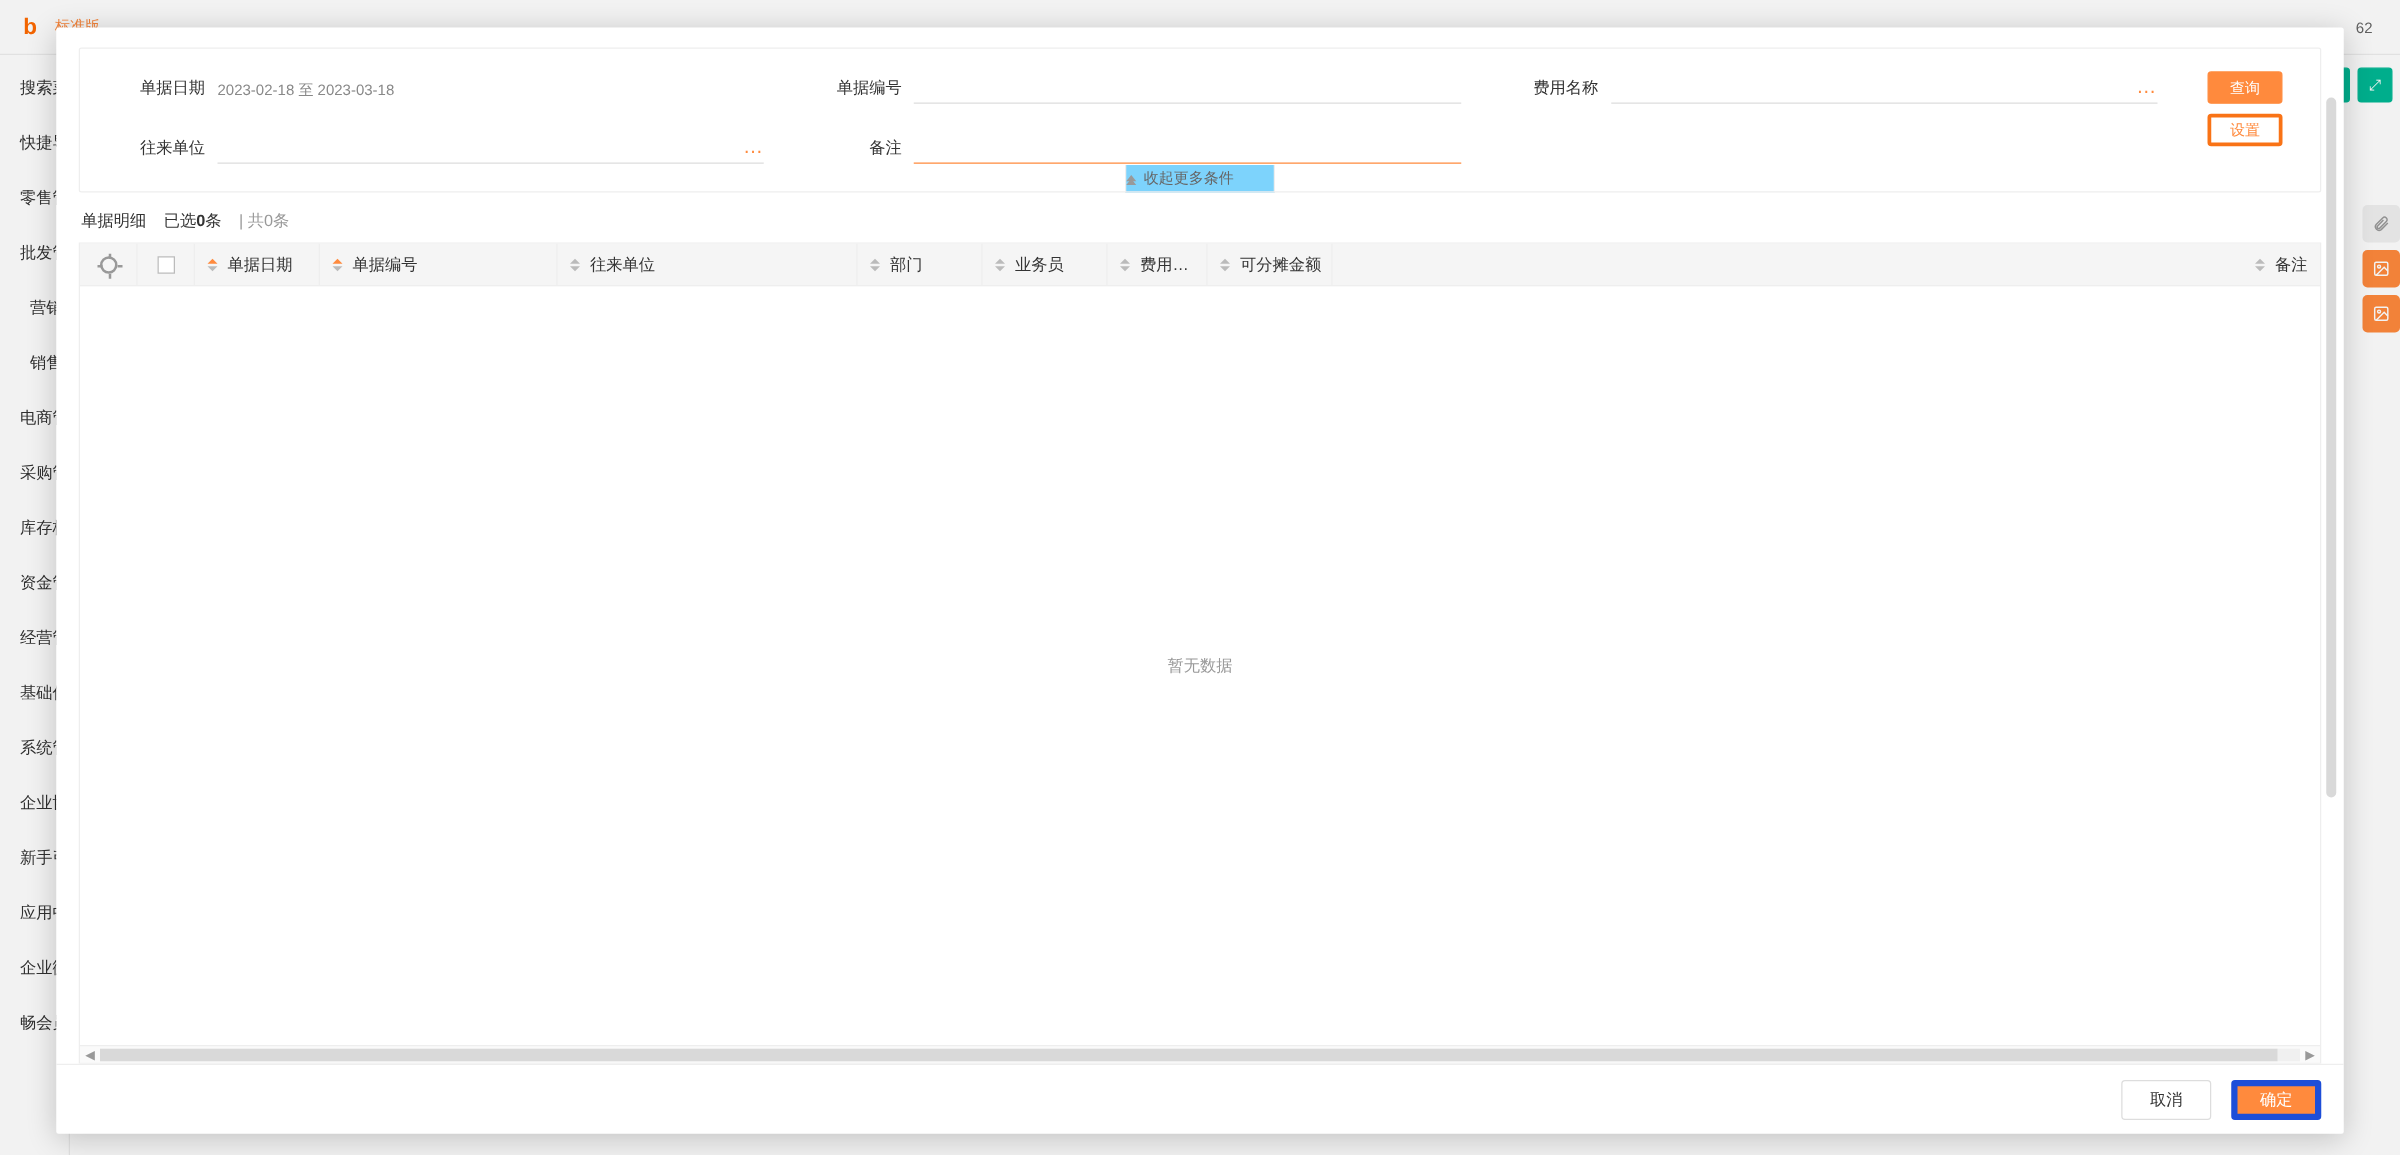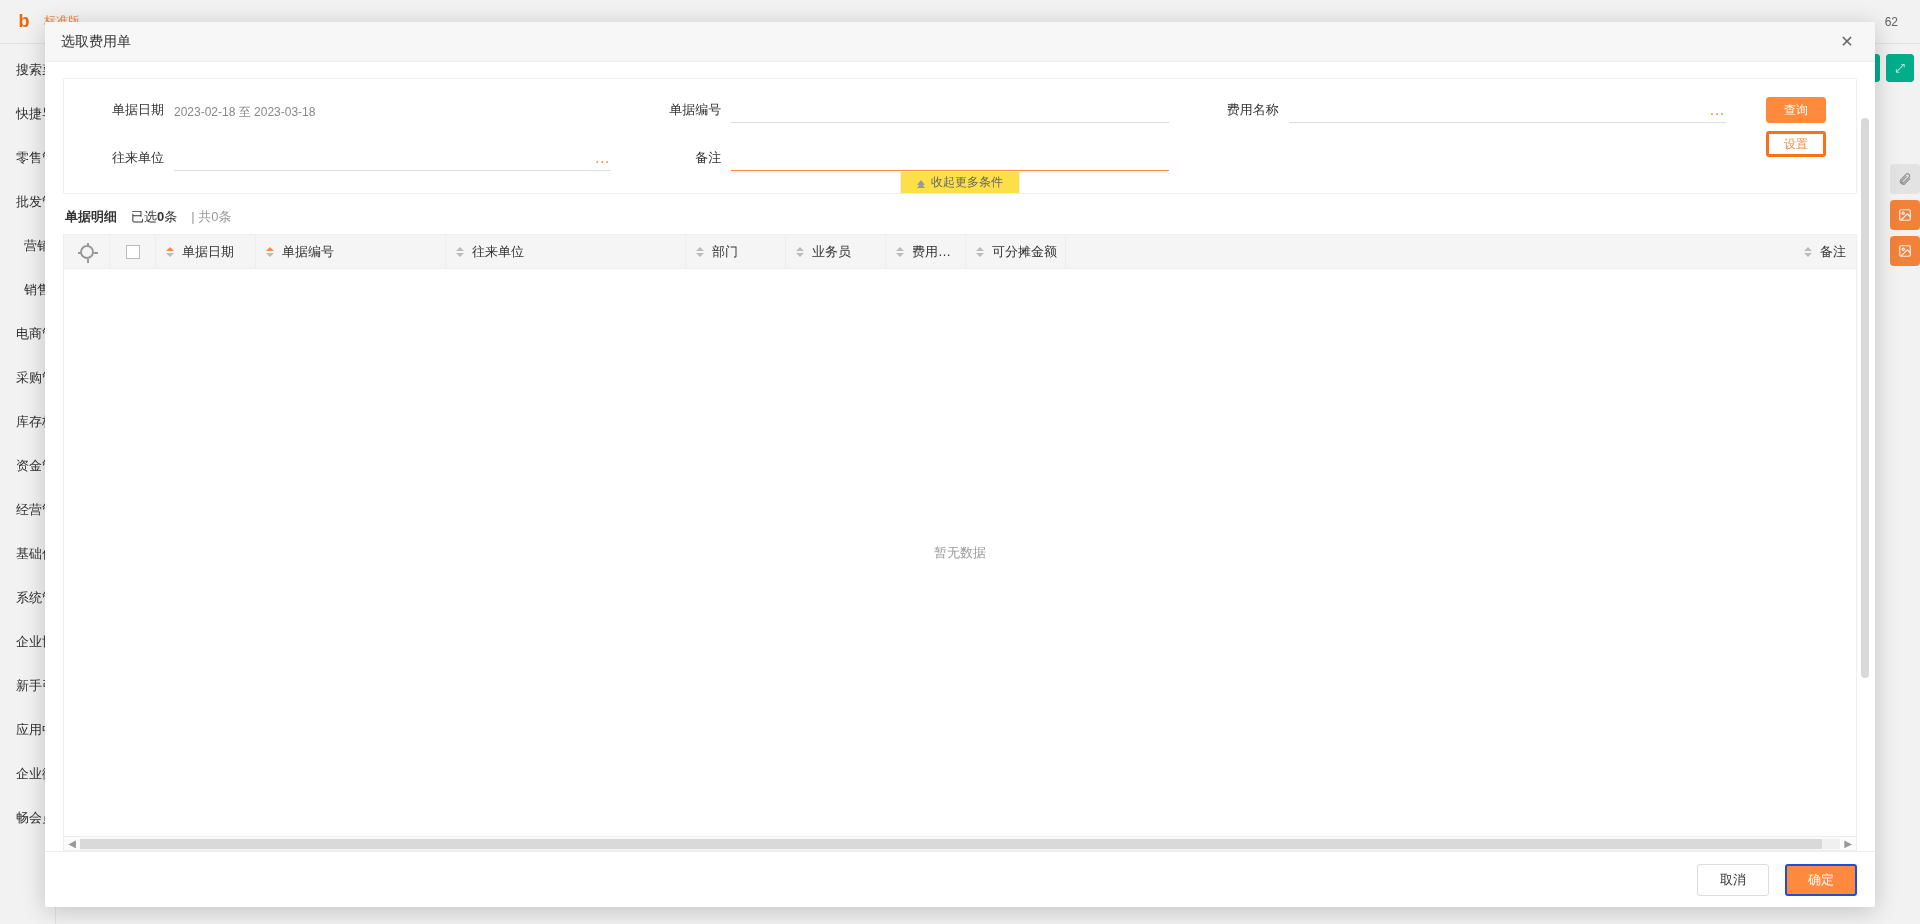--- a/index.html
+++ b/index.html
@@ -126,40 +126,40 @@
     .btn-col { display: flex; flex-direction: column; gap: 8px; align-items:flex-start; }
     .btn {
       min-width: 60px; height: 26px; border-radius: 3px; font-size: 12px;
       display: inline-flex; align-items: center; justify-content: center; cursor: pointer;
       padding: 0 14px;
     }
     .btn.primary { background: #ff8a3d; color: #fff; border: 1px solid #ff8a3d; }
     .btn.outline { background: #fff; color: #ff8a3d; border: 3px solid #f97316; }
 
     .collapse-tab {
-      margin: 0 auto; width: 120px; height: 22px; background: #fde047;
+      margin: 0 auto; width: 120px; height: 22px; background: #7dd3fc;
       border: 1px solid #eee; border-top: none;
-      display: flex; align-items: center; justify-content: center; gap: 6px;
+      display: flex; align-items: center; justify-content: flex-start; gap: 6px;
       font-size: 12px; color: #666; cursor: pointer; position: relative; top: 1px;
     }
     .chev-up {
       width: 0; height: 0; border-left: 4px solid transparent; border-right: 4px solid transparent;
       border-bottom: 5px solid #999; position: relative;
     }
     .chev-up::after{
       content:""; position:absolute; left:-4px; top:3px;
       border-left:4px solid transparent; border-right:4px solid transparent;
       border-bottom:5px solid #999;
     }
 
     .list-head {
       display: flex; align-items: baseline; gap: 14px; margin: 14px 0 8px 2px;
       font-size: 13px;
     }
-    .list-head .title { font-weight: 700; text-align: center; }
+    .list-head .title { font-weight: 400; text-align: center; }
     .list-head .sel { }
     .list-head .total { color: #999; }
 
     .table-wrap { flex: 1; border: 1px solid #eee; display: flex; flex-direction: column; min-height: 0; }
     .thead {
       display: flex; background: #f5f5f5; height: 34px; align-items: stretch;
       border-bottom: 1px solid #eee;
     }
     .th {
       display: flex; align-items: center; gap: 4px; padding: 0 10px;
@@ -205,21 +205,21 @@
 
     .modal-footer {
       height: 56px; border-top: 1px solid #eee; display: flex; align-items: center;
       justify-content: flex-end; gap: 16px; padding: 0 18px;
     }
     .fbtn {
       min-width: 72px; height: 32px; border-radius: 3px; font-size: 13px;
       display: inline-flex; align-items: center; justify-content: center; cursor: pointer;
     }
     .fbtn.default { background: #fff; border: 1px solid #ddd; color: #333; }
-    .fbtn.primary { background: #ff8a3d; border: 2px solid #1d4ed8; color: #fff; }
+    .fbtn.primary { background: #ff8a3d; border: 5px solid #1d4ed8; color: #fff; }
 
     .vscroll {
       position: absolute; right: 4px; top: 56px; bottom: 20px; width: 10px;
     }
     .vscroll .vthumb {
       position: absolute; left: 0; top: 0; width: 8px; height: 560px;
       background: #d9d9d9; border-radius: 4px;
     }
 
     
@@ -321,26 +321,20 @@
               <path d="M21 15l-5-5L5 21"></path>
             </svg>
         </div>
       </div>
     </div>
   </div>
 </div>
 
 <div class="modal-overlay">
   <div class="modal">
-    <div class="modal-header">
-      <div class="modal-title">选取费用单</div>
-      <div class="modal-close">
-        <span>✕</span>
-      </div>
-    </div>
 
     <div class="modal-body">
 
       <div class="filter-panel">
         <div class="filter-grid">
 
           <div class="f-item">
             <div class="f-label">单据日期</div>
             <div class="f-value" style="display:block;">
               <div class="date-range">2023-02-18 至 2023-03-18</div>

